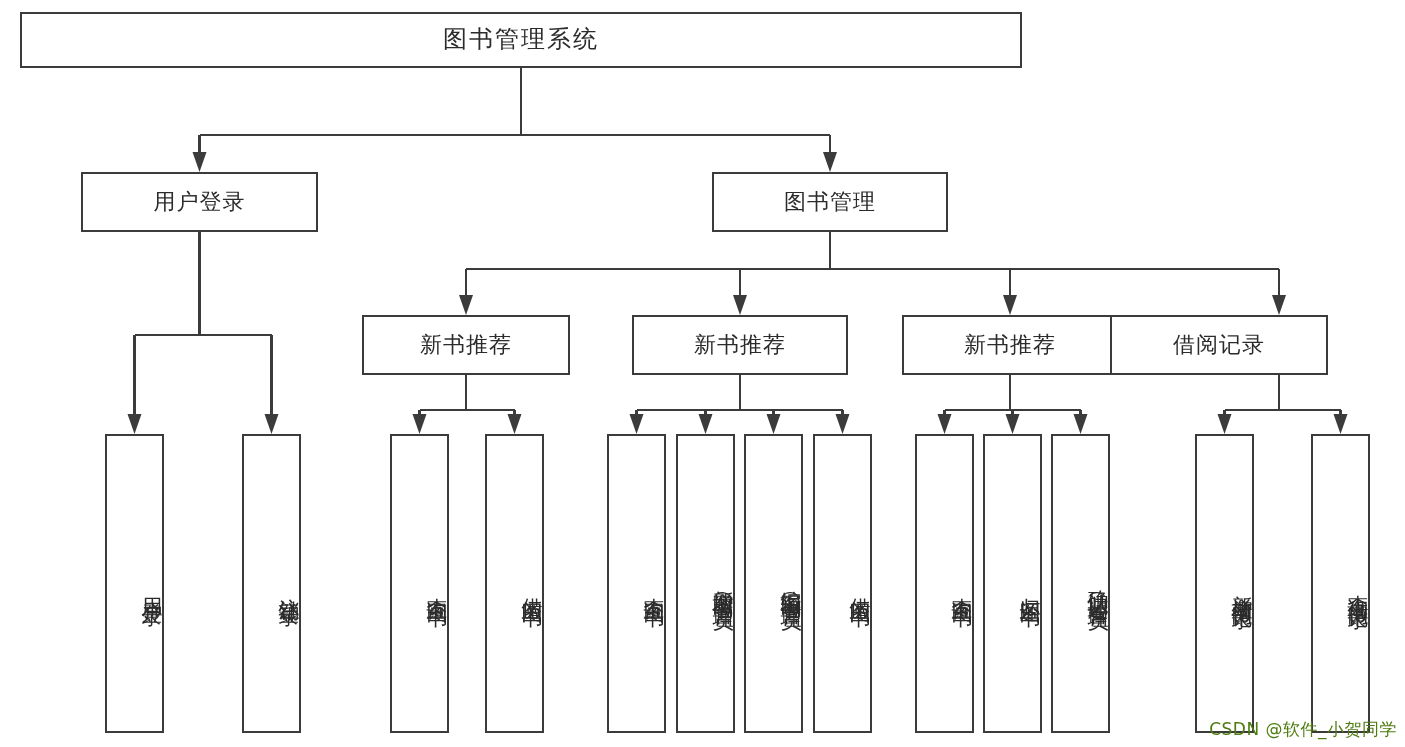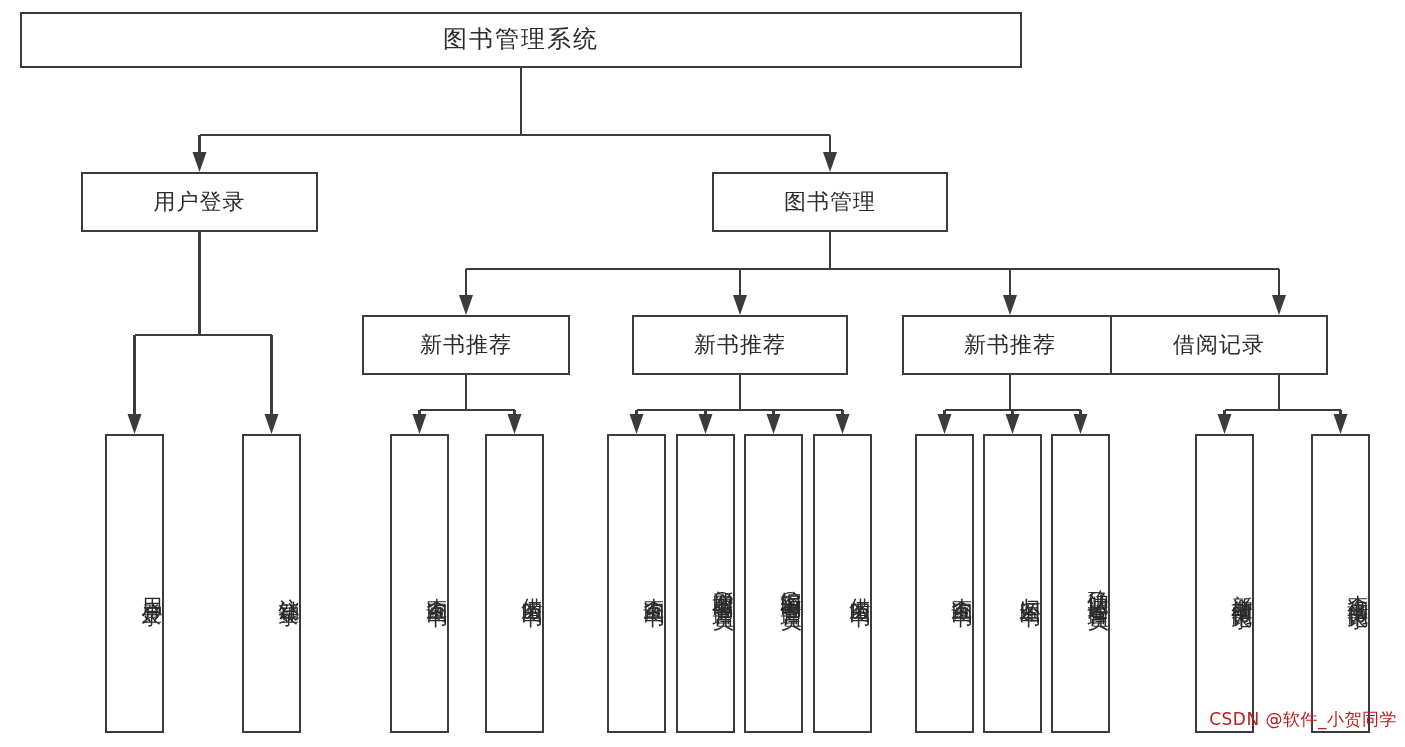--- a/index.html
+++ b/index.html
@@ -55,23 +55,23 @@
     font-size: 21px;
     letter-spacing: 3px;
     line-height: 1;
     padding-top: 6px;
     align-items: flex-start;
     justify-content: center;
   }
   .watermark {
     position: absolute;
     right: 8px;
-    bottom: 16px;
+    bottom: 6px;
     font-size: 17px;
-    color: #b91c1c;
+    color: #4d7c0f;
     letter-spacing: 0.5px;
     white-space: nowrap;
   }
 </style>
 </head>
 <body>
 
 <div id="diagram-root">
 
   <svg id="connectors" viewBox="0 0 1405 747">

